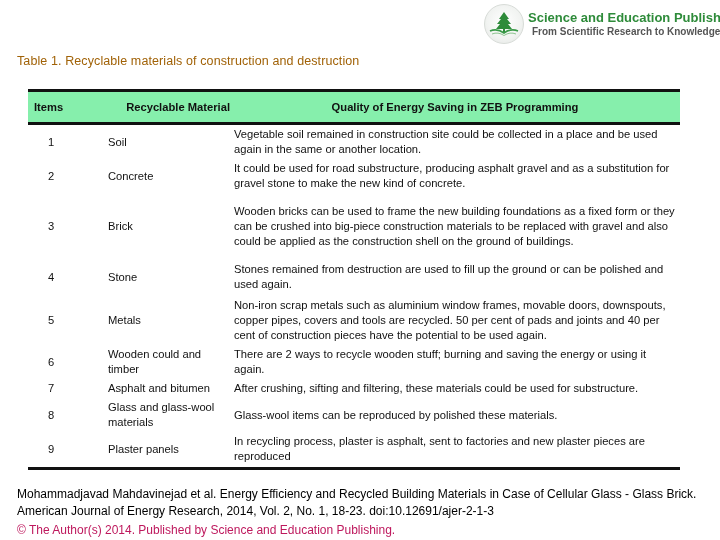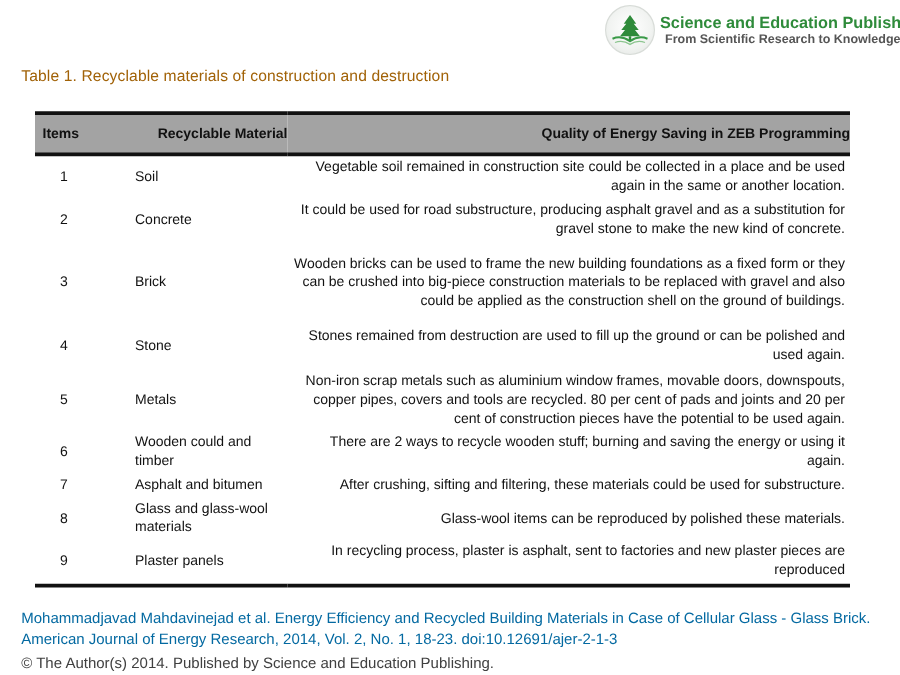--- a/index.html
+++ b/index.html
@@ -22,40 +22,40 @@
     .logo-sub { color: #555; font-size: 10px; font-weight: bold; margin-left: 4px; white-space: nowrap; }
 
     .caption {
       position: absolute; left: 17px; top: 54px; font-size: 12.5px; color: #a16207;
       letter-spacing: 0.1px;
     }
     table {
       position: absolute; left: 28px; top: 89px; width: 652px;
       border-collapse: collapse; font-size: 11.2px;
     }
-    thead tr { background: #a3a3a3; }
+    thead tr { background: #86efac; }
     thead th {
       font-weight: bold; height: 30px; padding: 0;
       border-top: 3px solid #111; border-bottom: 3px solid #111;
     }
     tbody tr:last-child td { border-bottom: 3px solid #111; }
     td { padding: 2px 4px; line-height: 15px; vertical-align: middle; }
     .c-item { width: 52px; text-align: left; padding-left: 20px; }
     .c-mat { width: 118px; text-align: left; }
-    .c-q { text-align: right; }
+    .c-q { text-align: left; }
     th.c-item { text-align: left; padding-left: 6px; }
     th.c-mat { text-align: right; }
-    th.c-q { }
+    th.c-q { text-align: center; }
 
     .citation {
       position: absolute; left: 17px; top: 486px; width: 690px;
-      font-size: 12px; line-height: 17px; color: #0369a1;
+      font-size: 12px; line-height: 17px; color: #000000;
     }
     .copyright {
-      position: absolute; left: 17px; top: 523px; font-size: 12px; color: #404040;
+      position: absolute; left: 17px; top: 523px; font-size: 12px; color: #be185d;
     }
   </style>
 </head>
 <body>
 
 <div class="logo">
   <div class="logo-badge">
     <svg width="32" height="28" viewBox="0 0 32 28">
       <polygon points="16,2 11,9 13,9 9,14 12,14 8,19 24,19 20,14 23,14 19,9 21,9" fill="#2e8b3a"></polygon>
       <rect x="15" y="19" width="2" height="3" fill="#2e8b3a"></rect>
@@ -96,21 +96,21 @@
       <td class="c-q">Wooden bricks can be used to frame the new building foundations as a fixed form or they can be crushed into big-piece construction materials to be replaced with gravel and also could be applied as the construction shell on the ground of buildings.</td>
     </tr>
     <tr style="height:36px">
       <td class="c-item">4</td>
       <td class="c-mat">Stone</td>
       <td class="c-q">Stones remained from destruction are used to fill up the ground or can be polished and used again.</td>
     </tr>
     <tr style="height:50px">
       <td class="c-item">5</td>
       <td class="c-mat">Metals</td>
-      <td class="c-q">Non-iron scrap metals such as aluminium window frames, movable doors, downspouts, copper pipes, covers and tools are recycled. 80 per cent of pads and joints and 20 per cent of construction pieces have the potential to be used again.</td>
+      <td class="c-q">Non-iron scrap metals such as aluminium window frames, movable doors, downspouts, copper pipes, covers and tools are recycled. 50 per cent of pads and joints and 40 per cent of construction pieces have the potential to be used again.</td>
     </tr>
     <tr style="height:32px">
       <td class="c-item">6</td>
       <td class="c-mat">Wooden could and timber</td>
       <td class="c-q">There are 2 ways to recycle wooden stuff; burning and saving the energy or using it again.</td>
     </tr>
     <tr style="height:18px">
       <td class="c-item">7</td>
       <td class="c-mat">Asphalt and bitumen</td>
       <td class="c-q">After crushing, sifting and filtering, these materials could be used for substructure.</td>

